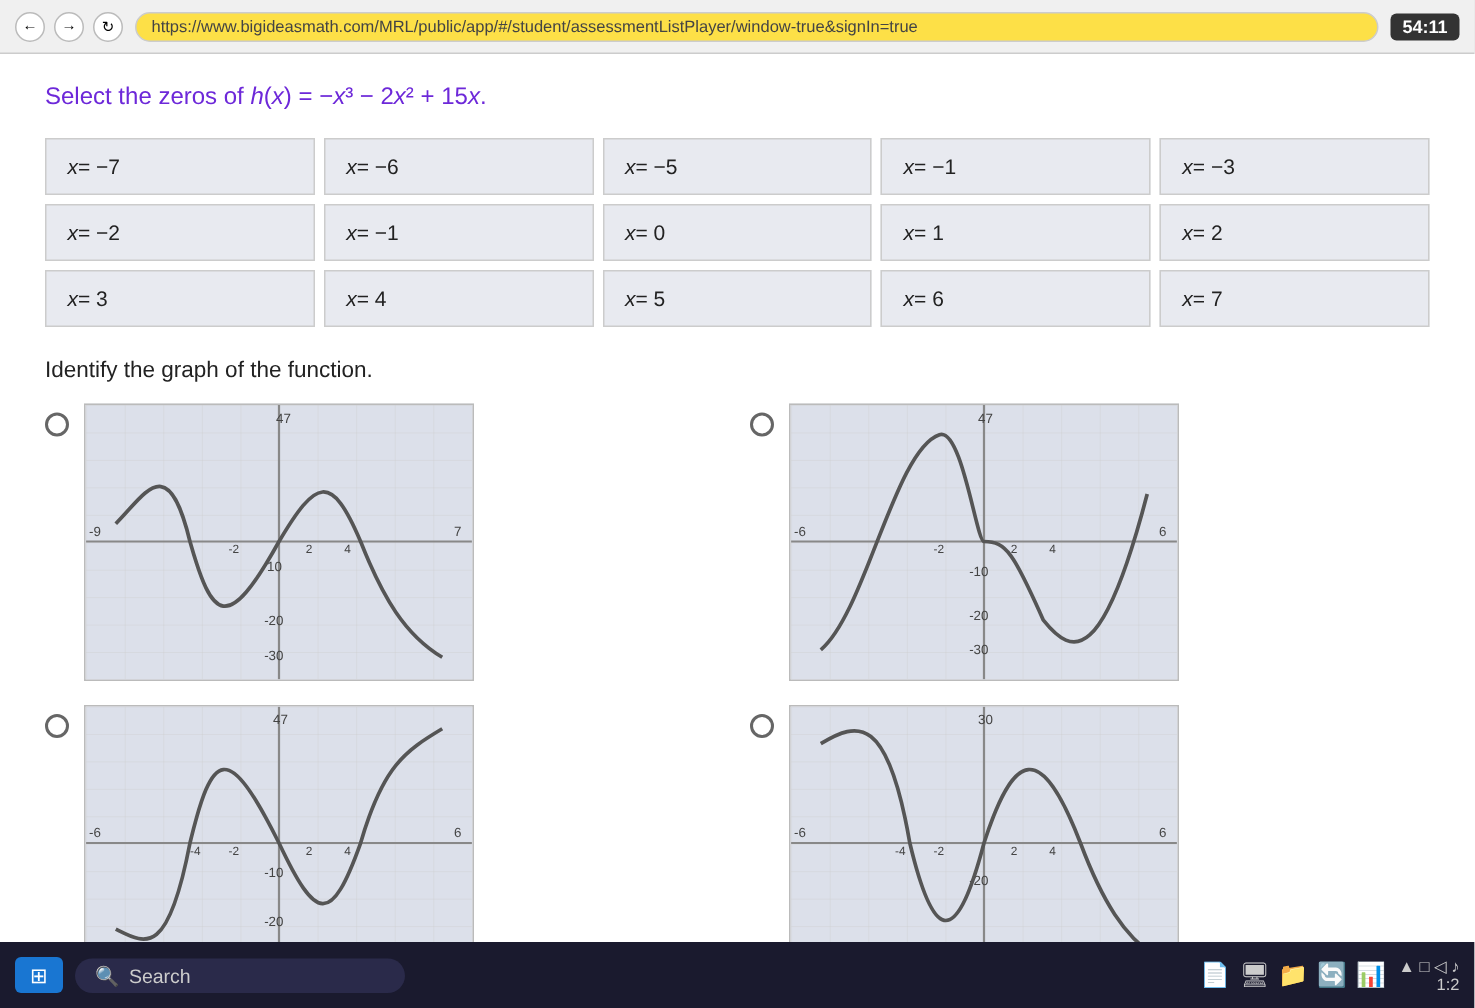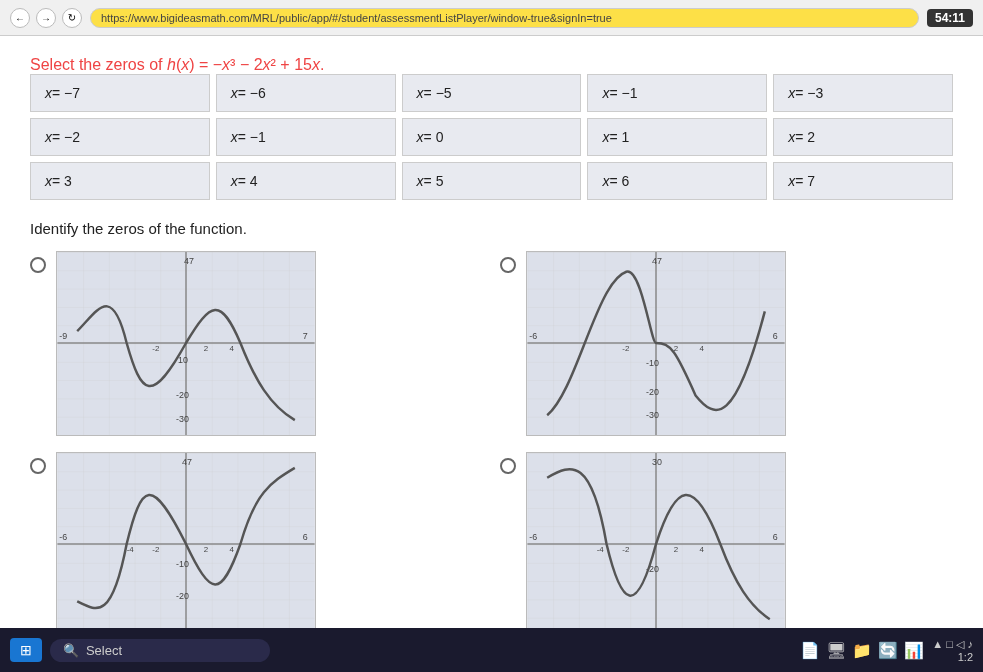--- a/index.html
+++ b/index.html
@@ -57,21 +57,22 @@
     
     .content {
       background: #fff;
       padding: 20px 30px;
       height: calc(672px - 36px - 44px);
       overflow-y: auto;
     }
 
     .question-text {
       font-size: 16px;
-      color: #ef4444;
+      margin-bottom: 18px;
+      color: #6d28d9;
     }
 
     
     .answer-grid {
       display: grid;
       grid-template-columns: repeat(5, 1fr);
       gap: 6px;
       margin-bottom: 20px;
     }
     .answer-cell {
@@ -224,21 +225,21 @@
     <div class="answer-cell"><em>x</em> = 0</div>
     <div class="answer-cell"><em>x</em> = 1</div>
     <div class="answer-cell"><em>x</em> = 2</div>
     <div class="answer-cell"><em>x</em> = 3</div>
     <div class="answer-cell"><em>x</em> = 4</div>
     <div class="answer-cell"><em>x</em> = 5</div>
     <div class="answer-cell"><em>x</em> = 6</div>
     <div class="answer-cell"><em>x</em> = 7</div>
   </div>
 
-  <div class="graph-section-title">Identify the zeros of the function.</div>
+  <div class="graph-section-title">Identify the graph of the function.</div>
 
   <div class="graph-grid">
 
     <div class="graph-option">
       <div class="radio-circle"></div>
       <div class="graph-container">
         <svg class="graph-svg" viewBox="0 0 260 185">
 
           <defs>
             <pattern id="grid1" width="26" height="18.5" patternUnits="userSpaceOnUse">
@@ -352,21 +353,21 @@
 
   </div>
 </div>
 
 <div class="taskbar">
   <div class="taskbar-start">
     <span class="taskbar-start-icon">⊞</span>
   </div>
   <div class="taskbar-search">
     <span class="taskbar-search-icon">🔍</span>
-    <span>Select</span>
+    <span>Search</span>
   </div>
   <div class="taskbar-right">
     <div class="taskbar-icon-group">
       <span class="taskbar-icon">📄</span>
       <span class="taskbar-icon">🖥</span>
       <span class="taskbar-icon">📁</span>
       <span class="taskbar-icon">🔄</span>
       <span class="taskbar-icon">📊</span>
     </div>
     <div class="taskbar-time">

